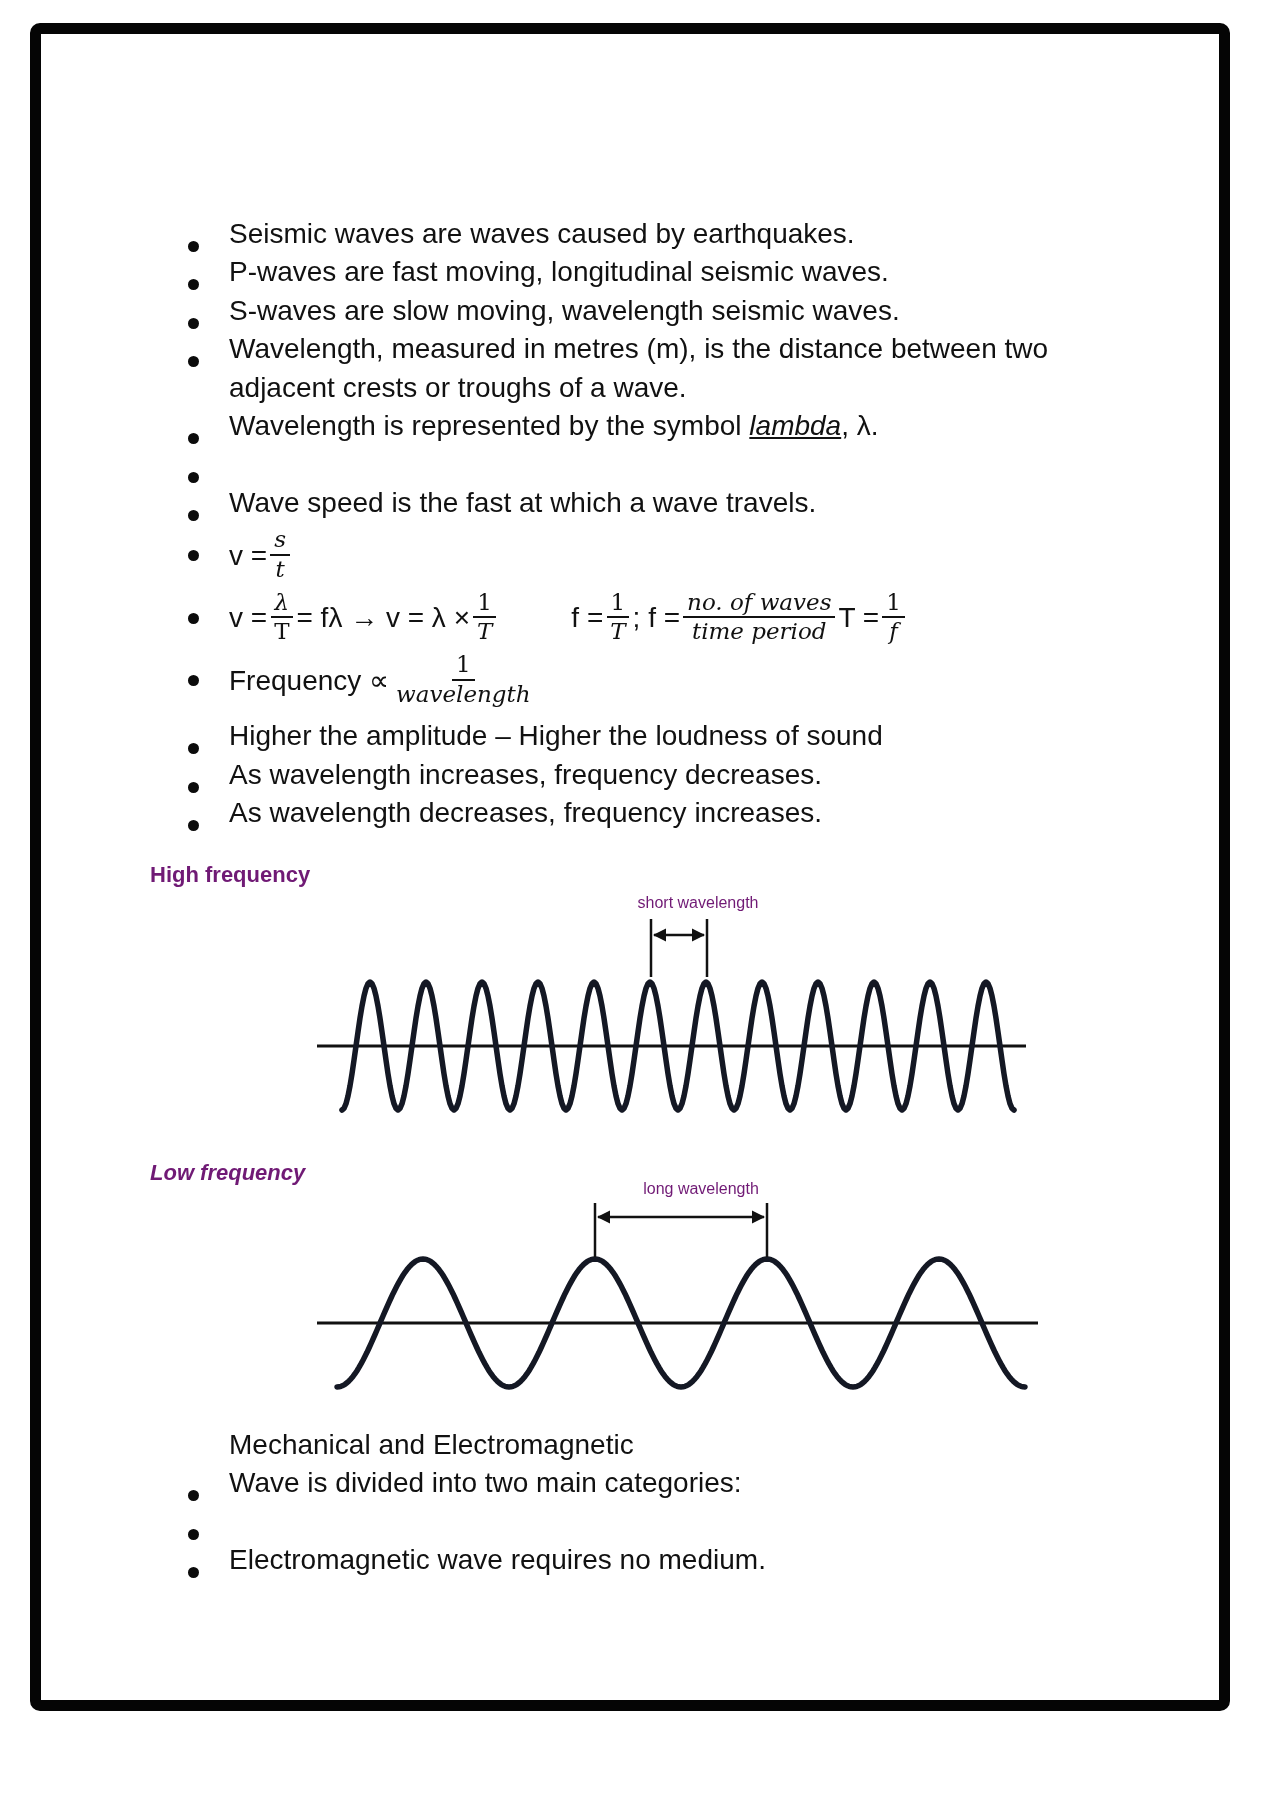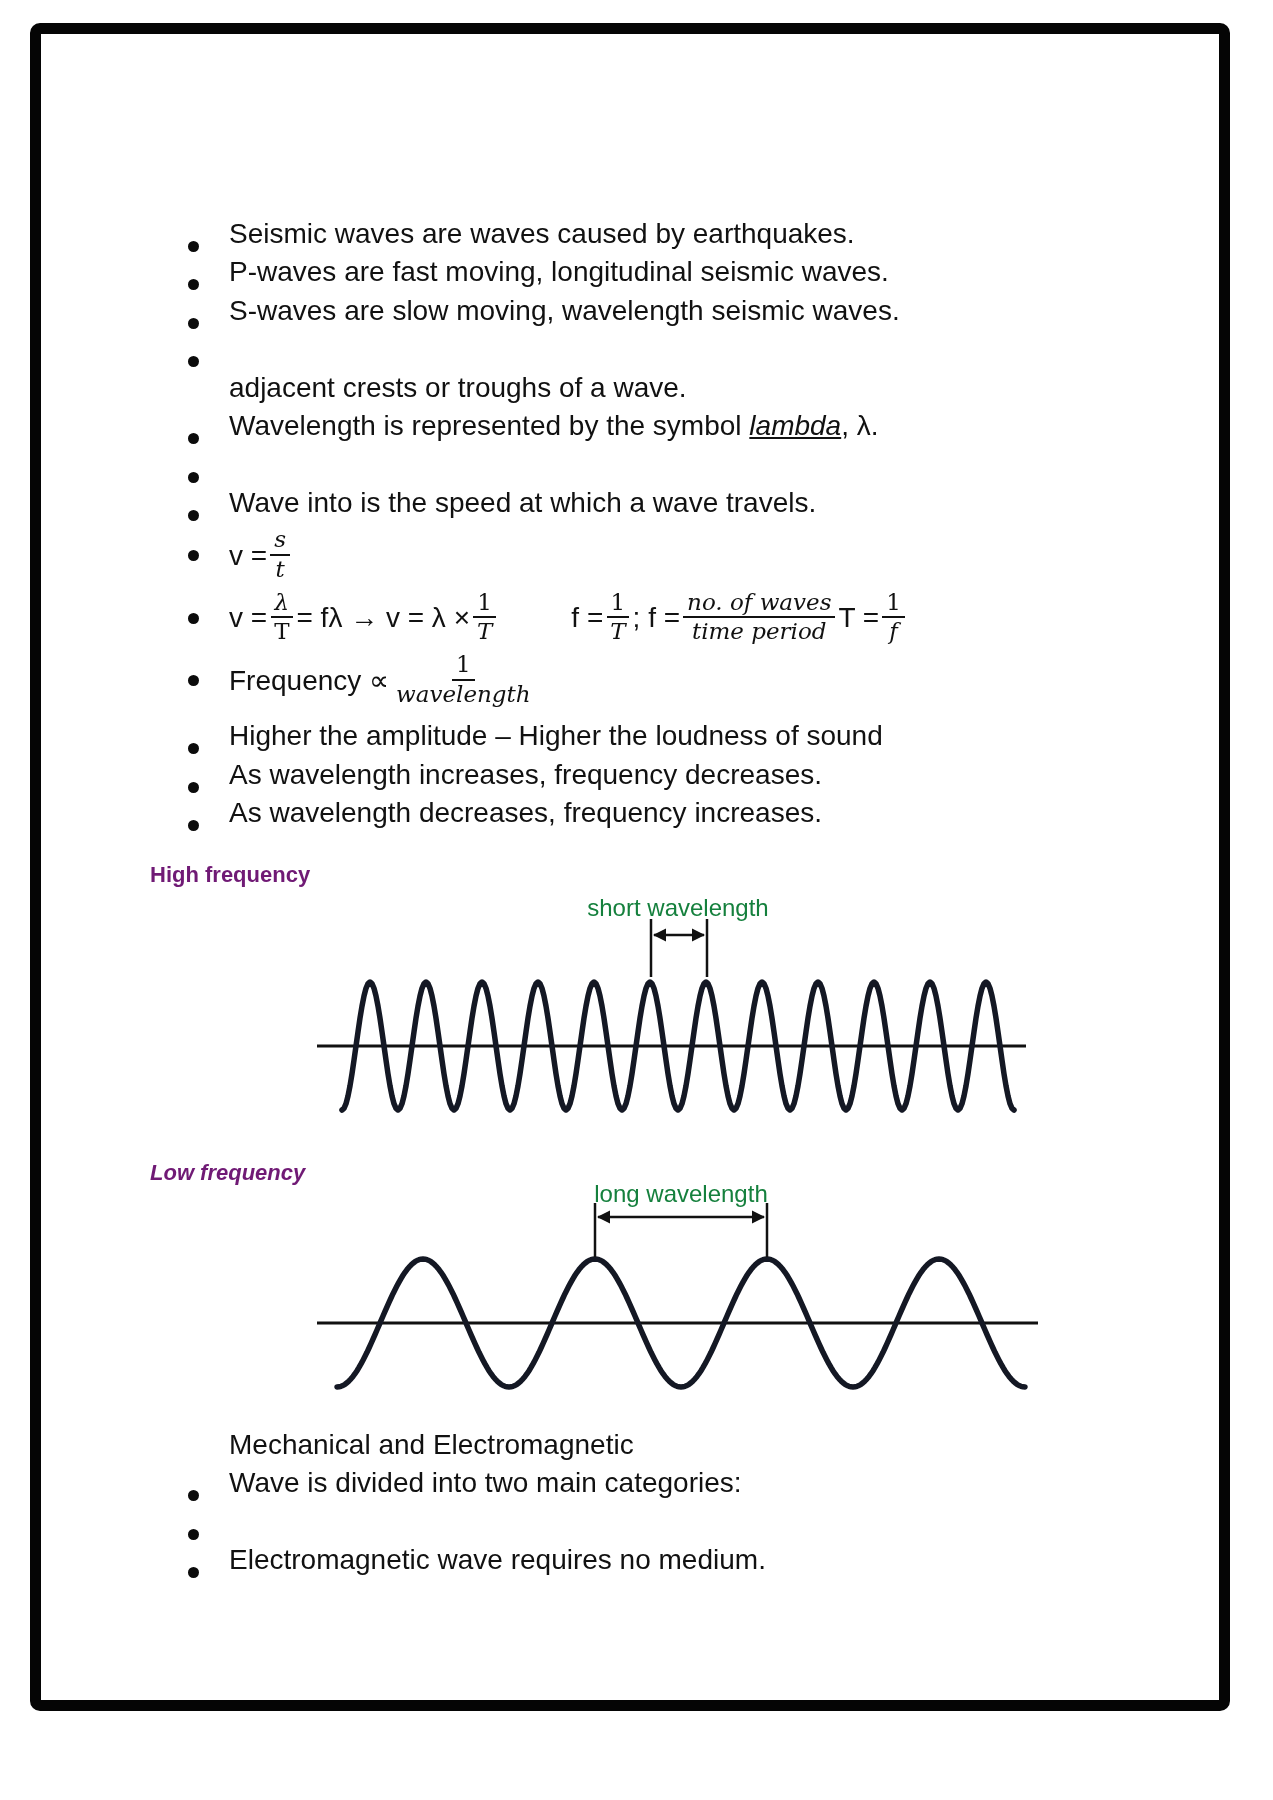--- a/index.html
+++ b/index.html
@@ -21,21 +21,21 @@
   .row.math .body{display:flex;align-items:center;}
   em{font-style:italic;text-decoration:underline;}
   .gap{display:inline-block;height:1px;}
   .fr{display:inline-flex;flex-direction:column;align-items:center;
       font-family:"DejaVu Serif",serif;font-size:23px;line-height:1.12;
       margin:0 3px;transform:translateY(-1px);}
   .fr .fn{padding:0 4px 1px 4px;border-bottom:2px solid #111;}
   .fr .fd{padding:1px 4px 0 4px;}
   .it{font-style:italic;}
   .fig-label{position:absolute;font-weight:bold;font-size:22px;color:#701a75;}
-  .fig-ann{position:absolute;transform:translateX(-50%);font-size:24px;color:#15803d;}
+  .fig-ann{position:absolute;transform:translateX(-50%);font-size:16px;color:#701a75;margin-left:20px;}
   .overlay{position:absolute;left:0;top:0;pointer-events:none;}
 </style>
 </head>
 <body>
 
 <div class="page">
   <div class="frame"></div>
 
   <svg class="overlay" id="fig-svg" width="1273" height="1800" viewBox="0 0 1273 1800">
       <line x1="317" y1="1046" x2="1026" y2="1046" stroke="#111111" stroke-width="3"></line>
@@ -68,35 +68,36 @@
       <div class="row">
         <span class="dot"></span>
         <span class="body"><span>P-waves are fast moving, longitudinal seismic waves.</span></span>
       </div>
       <div class="row">
         <span class="dot"></span>
         <span class="body"><span>S-waves are slow moving, wavelength seismic waves.</span></span>
       </div>
       <div class="row">
         <span class="dot"></span>
+        <span class="body"><span>Wavelength, measured in metres (m), is the distance between two</span></span>
       </div>
       <div class="row">
         <span class="dot hide"></span>
         <span class="body"><span>adjacent crests or troughs of a wave.</span></span>
       </div>
       <div class="row">
         <span class="dot"></span>
         <span class="body"><span>Wavelength is represented by the symbol </span><em>lambda</em><span>, λ.</span></span>
       </div>
       <div class="row">
         <span class="dot"></span>
       </div>
       <div class="row">
         <span class="dot"></span>
-        <span class="body"><span>Wave into is the speed at which a wave travels.</span></span>
+        <span class="body"><span>Wave speed is the fast at which a wave travels.</span></span>
       </div>
       <div class="row math">
         <span class="dot"></span>
         <span class="body">
           <span>v = </span>
           <span class="fr">
             <span class="fn it">s</span>
             <span class="fd it">t</span>
           </span>
         </span>

